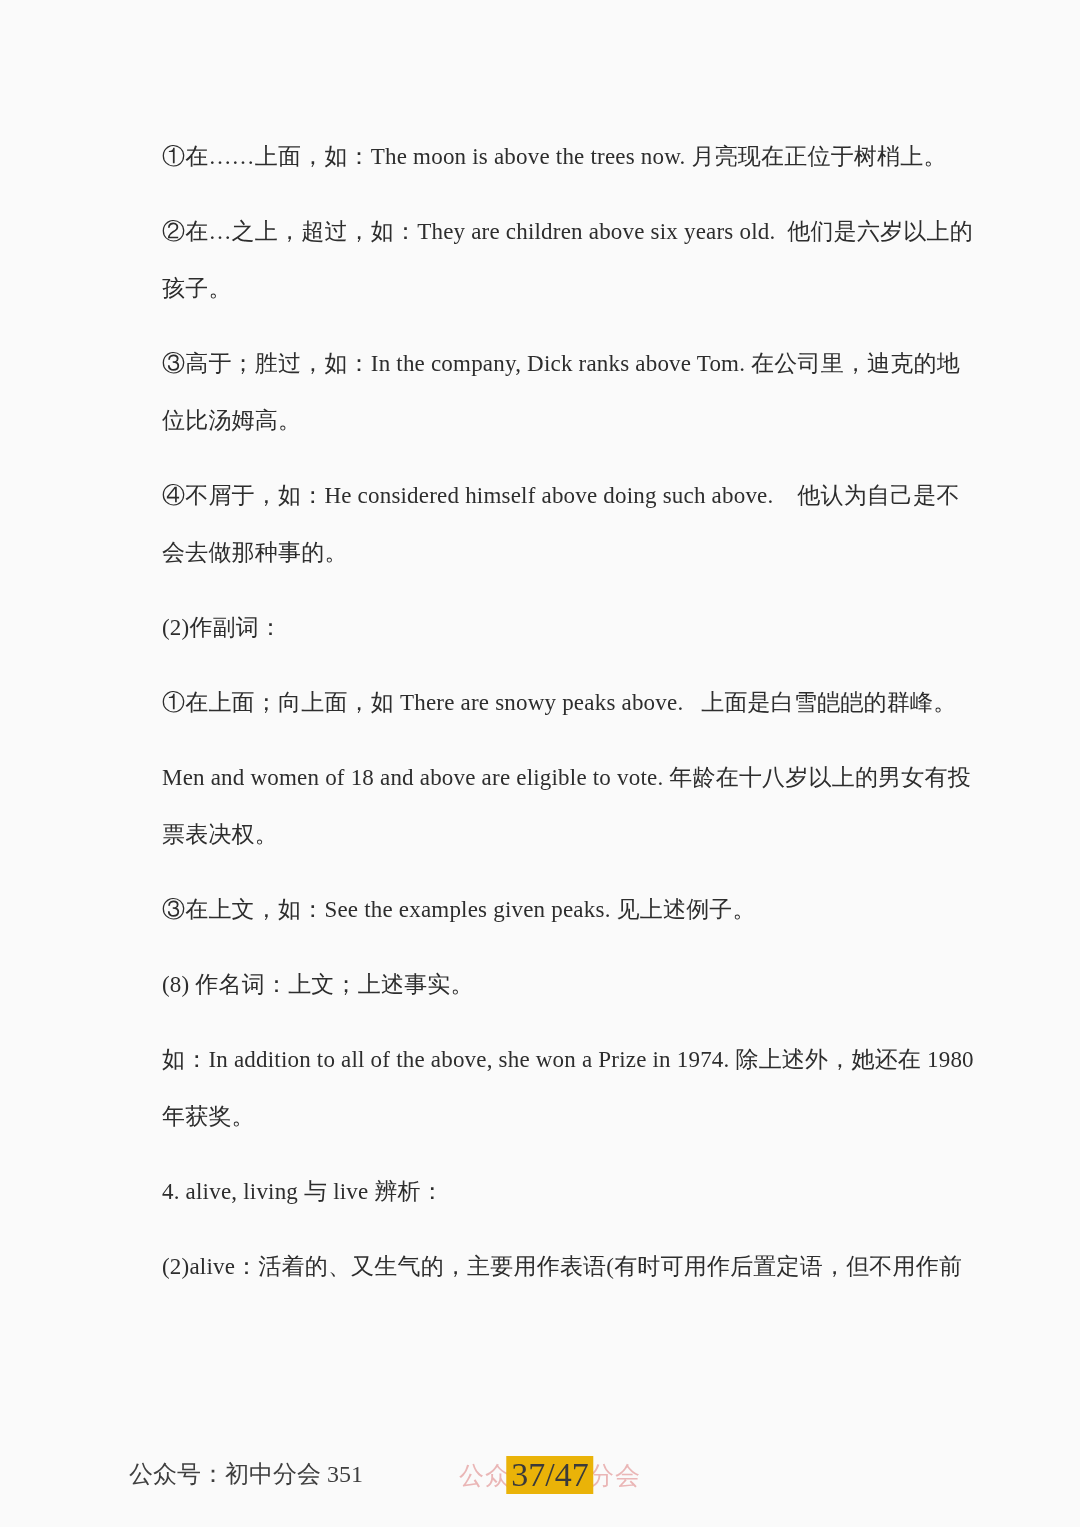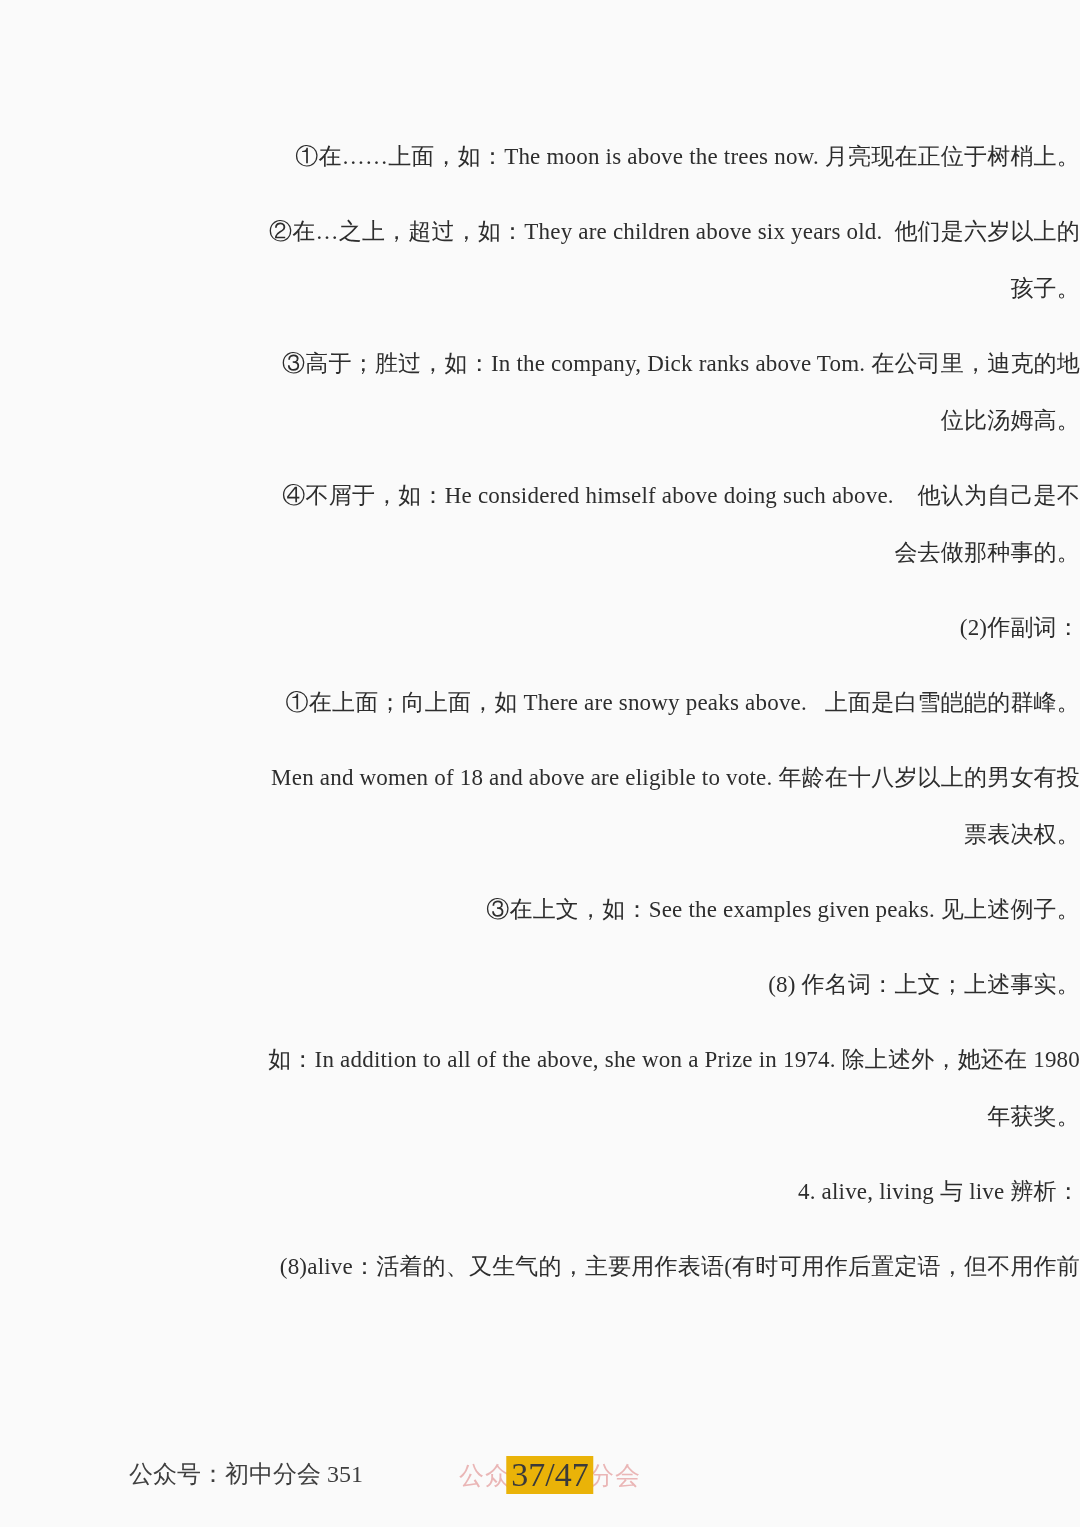--- a/index.html
+++ b/index.html
@@ -12,24 +12,23 @@
     color: #2d2d2d;
     position: relative;
     overflow: hidden;
   }
   .page {
     position: absolute;
     inset: 0;
   }
   .content {
     position: absolute;
-    left: 175px;
+    left: 162px;
     top: 128px;
     width: 905px;
-    text-align: right;
   }
   .para {
     font-size: 23px;
     line-height: 57px;
     white-space: pre;        
     margin: 0 0 18px 0;
     letter-spacing: 0.2px;
   }
   .footer {
     position: absolute;
@@ -92,21 +91,21 @@
 会去做那种事的。</p>
     <p class="para">(2)作副词：</p>
     <p class="para">①在上面；向上面，如 There are snowy peaks above.   上面是白雪皑皑的群峰。</p>
     <p class="para">Men and women of 18 and above are eligible to vote. 年龄在十八岁以上的男女有投
 票表决权。</p>
     <p class="para">③在上文，如：See the examples given peaks. 见上述例子。</p>
     <p class="para">(8) 作名词：上文；上述事实。</p>
     <p class="para">如：In addition to all of the above, she won a Prize in 1974. 除上述外，她还在 1980
 年获奖。</p>
     <p class="para">4. alive, living 与 live 辨析：</p>
-    <p class="para">(8)alive：活着的、又生气的，主要用作表语(有时可用作后置定语，但不用作前</p>
+    <p class="para">(2)alive：活着的、又生气的，主要用作表语(有时可用作后置定语，但不用作前</p>
   </div>
 
   <div class="footer">
     <span class="footer-left">公众号：初中分会 351</span>
     <span class="footer-center">
       <span class="watermark">公众号初中分会</span>
       <span class="pagenum">37/47</span>
     </span>
   </div>
 

